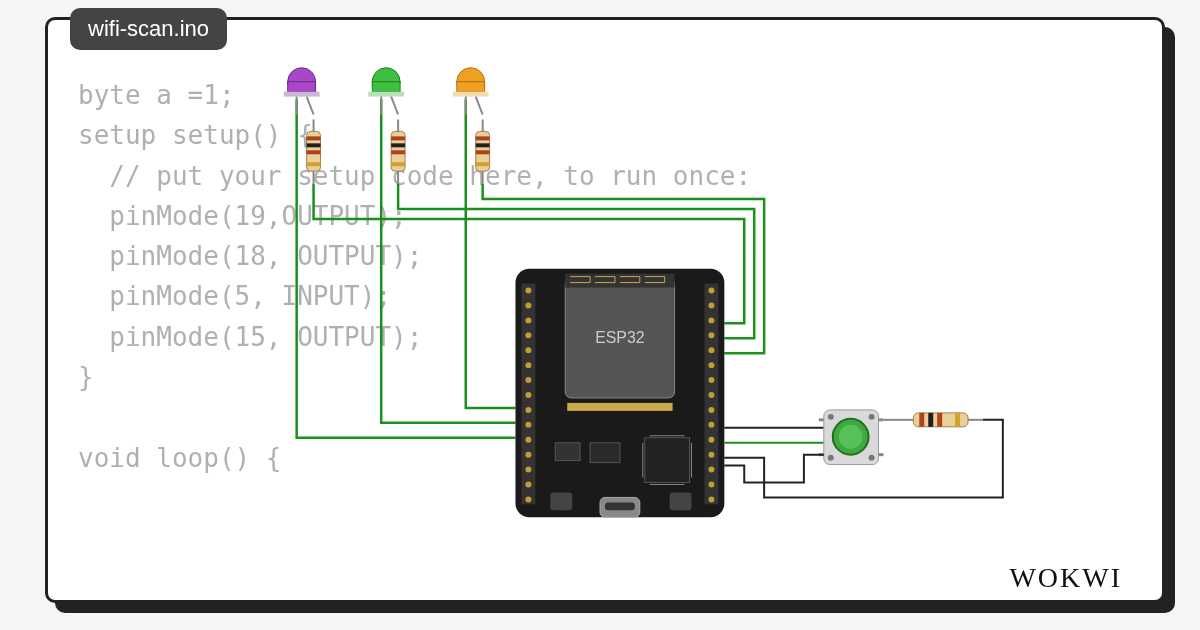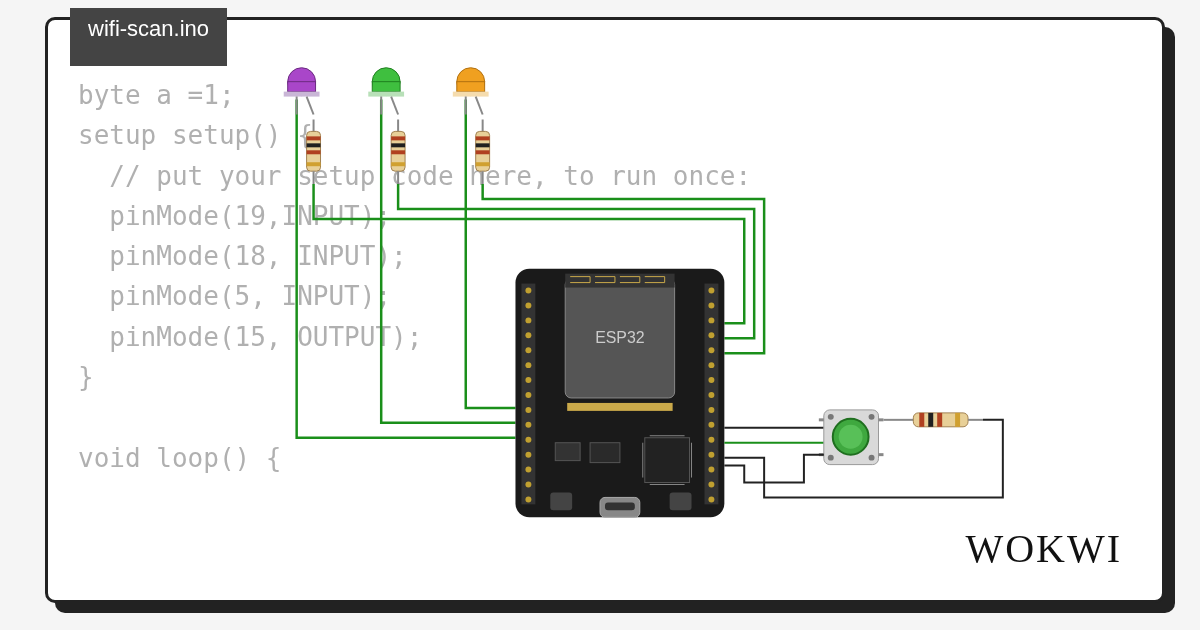--- a/index.html
+++ b/index.html
@@ -31,65 +31,65 @@
     border: 3px solid #222;
     border-radius: 10px;
     overflow: hidden;
   }
   .tab {
     position: absolute;
     left: 70px;
     top: 8px;
     background: #444;
     color: #fff;
-    padding: 8px 18px 24px 18px;
+    padding: 8px 18px 8px 18px;
     font-family: -apple-system, Helvetica, Arial, sans-serif;
     font-size: 22px;
     z-index: 20;
-    border-radius: 0;
+    border-radius: 10px;
   }
   .code {
     position: absolute;
     left: 30px;
     top: 55px;
     font-size: 26px;
     line-height: 1.55;
     color: #b0b0b0;
     white-space: pre;
     z-index: 1;
   }
   .circuit {
     position: absolute;
     left: 0; top: 0; right: 0; bottom: 0;
     z-index: 5;
     pointer-events: none;
   }
   .logo {
     position: absolute;
     right: 40px;
-    bottom: 28px;
+    bottom: 6px;
     font-family: Georgia, serif;
-    font-size: 40px;
+    font-size: 28px;
     letter-spacing: 2px;
     color: #111;
     z-index: 40;
     font-weight: 500;
   }
 </style>
 </head>
 <body>
 
 <div class="shadow-frame"></div>
 <div class="main-frame">
 
   <div class="code"><span>byte a =1;</span>
 <span>setup setup() {</span>
 <span>  // put your setup code here, to run once:</span>
-<span>  pinMode(19,INPUT);</span>
-<span>  pinMode(18, INPUT);</span>
+<span>  pinMode(19,OUTPUT);</span>
+<span>  pinMode(18, OUTPUT);</span>
 <span>  pinMode(5, INPUT);</span>
 <span>  pinMode(15, OUTPUT);</span>
 <span>}</span>
 <span></span>
 <span>void loop() {</span></div>
 
   <svg class="circuit" viewBox="0 0 1120 586">
 
     <path d="M 250 80 L 250 420 L 470 420" stroke="#1a8f1a" stroke-width="2.5" fill="none"></path>
     <path d="M 335 80 L 335 405 L 470 405" stroke="#1a8f1a" stroke-width="2.5" fill="none"></path>

